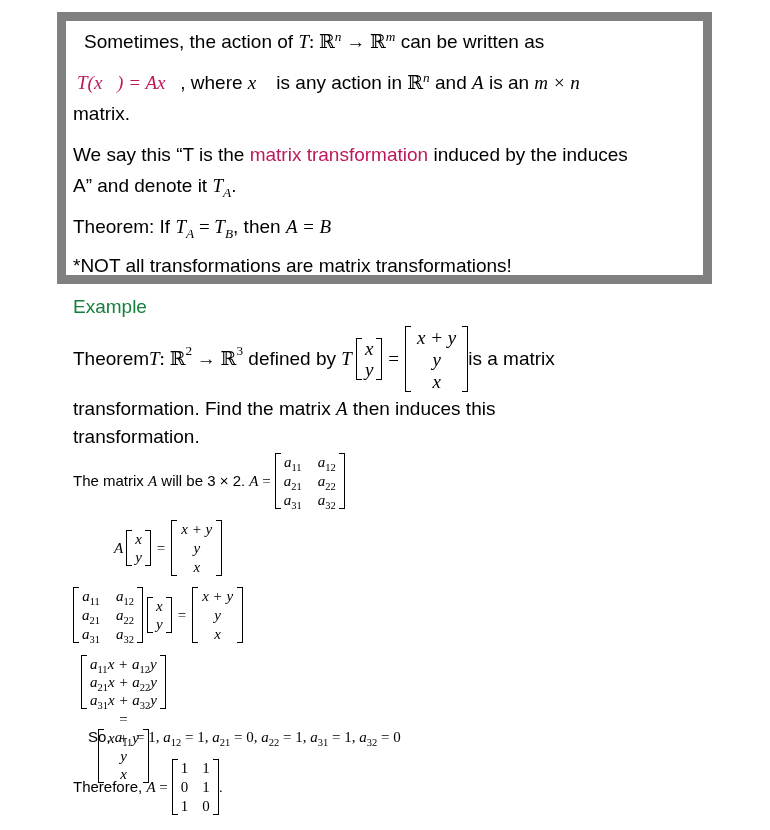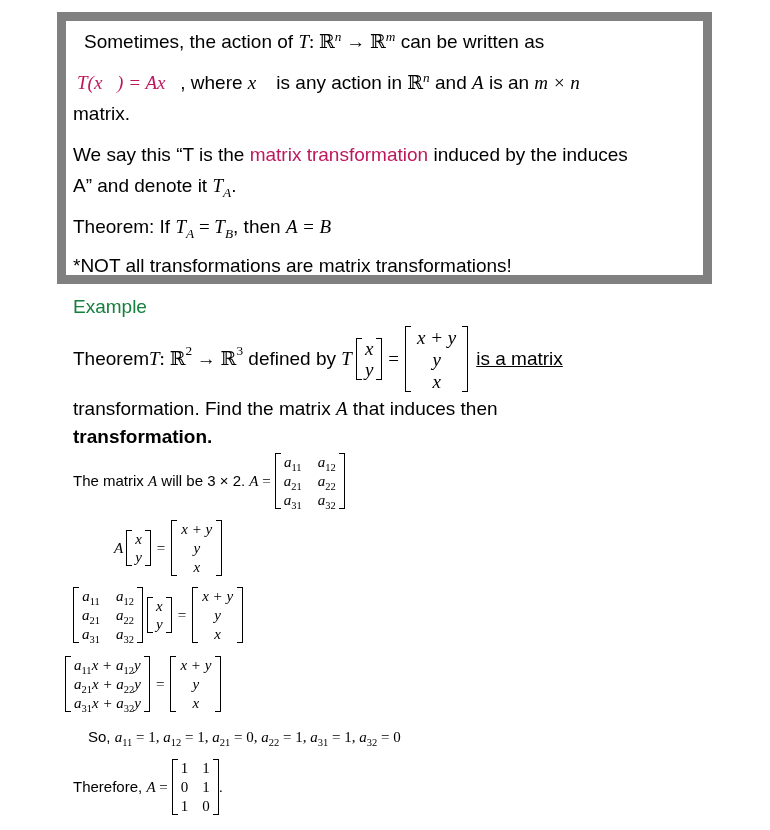--- a/index.html
+++ b/index.html
@@ -78,27 +78,27 @@
   <span class="eq">=</span>
   <span class="mat" style="height:66px;">
     <span class="br l"></span>
     <span class="cells" style="grid-template-columns:auto; font-size:19px; line-height:21px; padding:0 6px;">
       <span>x + y</span>
       <span>y</span>
       <span>x</span>
     </span>
     <span class="br r"></span>
   </span>
-  <span style="margin-left:8px;text-decoration:underline;">is a matrix</span>
+  <span style="">is a matrix</span>
 </div>
 
 <div class="abs txt" style="left:73px; top:397px;">
-  <span>transformation. Find the matrix </span><span class="m">A</span><span> that induces then</span>
-</div>
-<div class="abs txt" style="left:73px; top:425px;font-weight:bold;">transformation.</div>
+  <span>transformation. Find the matrix </span><span class="m">A</span><span> then induces this</span>
+</div>
+<div class="abs txt" style="left:73px; top:425px;">transformation.</div>
 
 <div class="abs small row" style="left:73px; top:452px; height:58px;">
   <span style="white-space:pre">The matrix </span>
   <span class="m">A</span>
   <span style="white-space:pre"> will be 3 × 2. </span>
   <span class="m">A</span>
   <span class="mr" style="white-space:pre; margin-right:4px;"> =</span>
   <span class="mat" style="height:56px;">
     <span class="br l"></span>
     <span class="cells" style="grid-template-columns:auto auto; column-gap:16px; font-size:15px; line-height:18px;">
@@ -161,21 +161,21 @@
     <span class="br l"></span>
     <span class="cells" style="grid-template-columns:auto; font-size:15px; line-height:18px; padding:0 4px;">
       <span>x + y</span>
       <span>y</span>
       <span>x</span>
     </span>
     <span class="br r"></span>
   </span>
 </div>
 
-<div class="abs small row" style="left:65px; top:655px; height:58px;">
+<div class="abs small row" style="left:81px; top:655px; height:58px;flex-direction:column;">
   <span class="mat" style="height:56px;">
     <span class="br l"></span>
     <span class="cells" style="grid-template-columns:auto; font-size:15px; line-height:18px; justify-items:start;">
       <span>a<sub class="mr">11</sub>x + a<sub class="mr">12</sub>y</span>
       <span>a<sub class="mr">21</sub>x + a<sub class="mr">22</sub>y</span>
       <span>a<sub class="mr">31</sub>x + a<sub class="mr">32</sub>y</span>
     </span>
     <span class="br r"></span>
   </span>
   <span class="eq">=</span>

